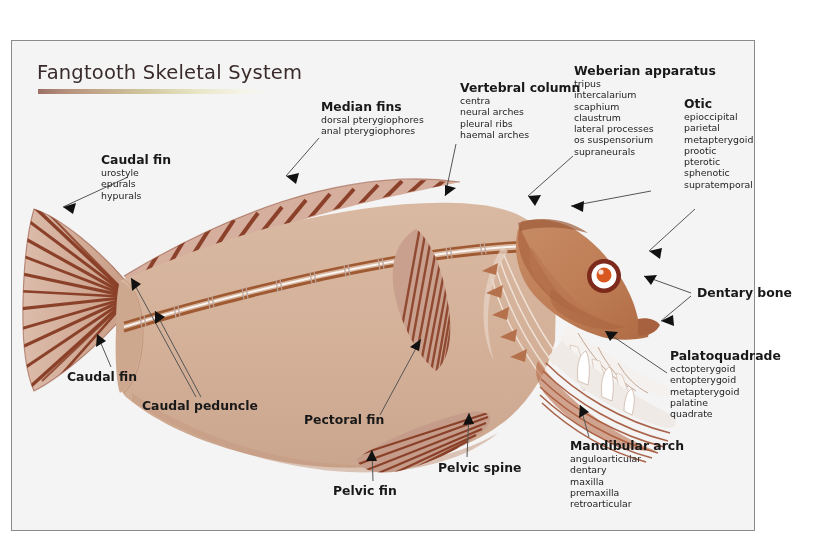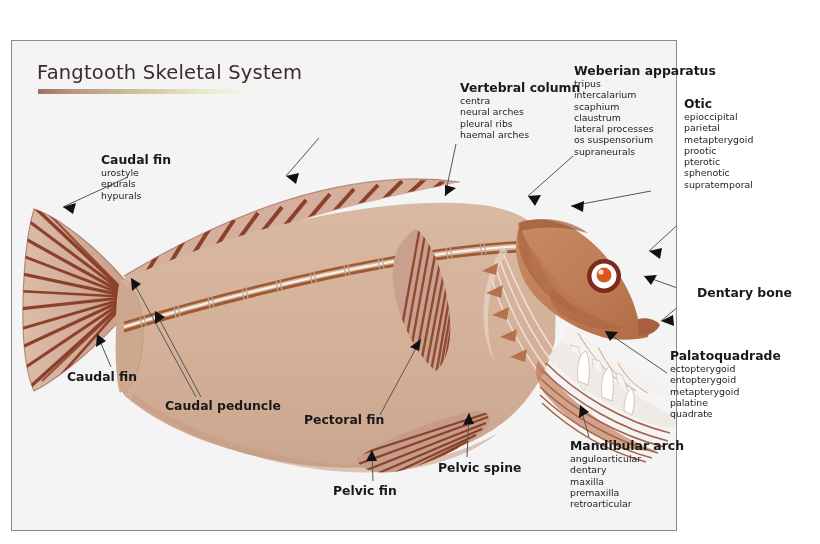--- a/index.html
+++ b/index.html
@@ -10,21 +10,21 @@
     overflow:hidden;
   }
   #stage{
     position:relative;
     width:820px;height:544px;
     background:#ffffff;
   }
   #frame{
     position:absolute;
     left:11px;top:40px;
-    width:666px;height:491px;
+    width:744px;height:491px;
     background:#f4f4f4;
     border:1px solid #8b8b8b;
     box-sizing:border-box;
     overflow:hidden;
   }
   #svgroot{position:absolute;left:0;top:0;}
   .ttl{
     position:absolute;
     left:36px;top:60px;
     font-size:19.5px;
@@ -362,20 +362,25 @@
     <div class="ttlbar" style="left:26px;top:48px;"></div>
   </div>
 
   <div class="lbl" style="left:101px;top:153px;">
     <span class="h">Caudal fin</span>
     <span class="s">urostyle</span>
     <span class="s">epurals</span>
     <span class="s">hypurals</span>
   </div>
 
+  <div class="lbl" style="left:321px;top:100px;">
+    <span class="h">Median fins</span>
+    <span class="s">dorsal pterygiophores</span>
+    <span class="s">anal pterygiophores</span>
+  </div>
 
   <div class="lbl" style="left:574px;top:64px;">
     <span class="h">Weberian apparatus</span>
     <span class="s">tripus</span>
     <span class="s">intercalarium</span>
     <span class="s">scaphium</span>
     <span class="s">claustrum</span>
     <span class="s">lateral processes</span>
     <span class="s">os suspensorium</span>
     <span class="s">supraneurals</span>
@@ -428,21 +433,21 @@
   </div>
 
   <div class="lbl" style="left:333px;top:484px;">
     <span class="h">Pelvic fin</span>
   </div>
 
   <div class="lbl" style="left:304px;top:413px;">
     <span class="h">Pectoral fin</span>
   </div>
 
-  <div class="lbl" style="left:165px;top:399px;">
+  <div class="lbl" style="left:142px;top:399px;">
     <span class="h">Caudal peduncle</span>
   </div>
 
   <div class="lbl" style="left:67px;top:370px;">
     <span class="h">Caudal fin</span>
   </div>
 
 </div>
 
 </body></html>

